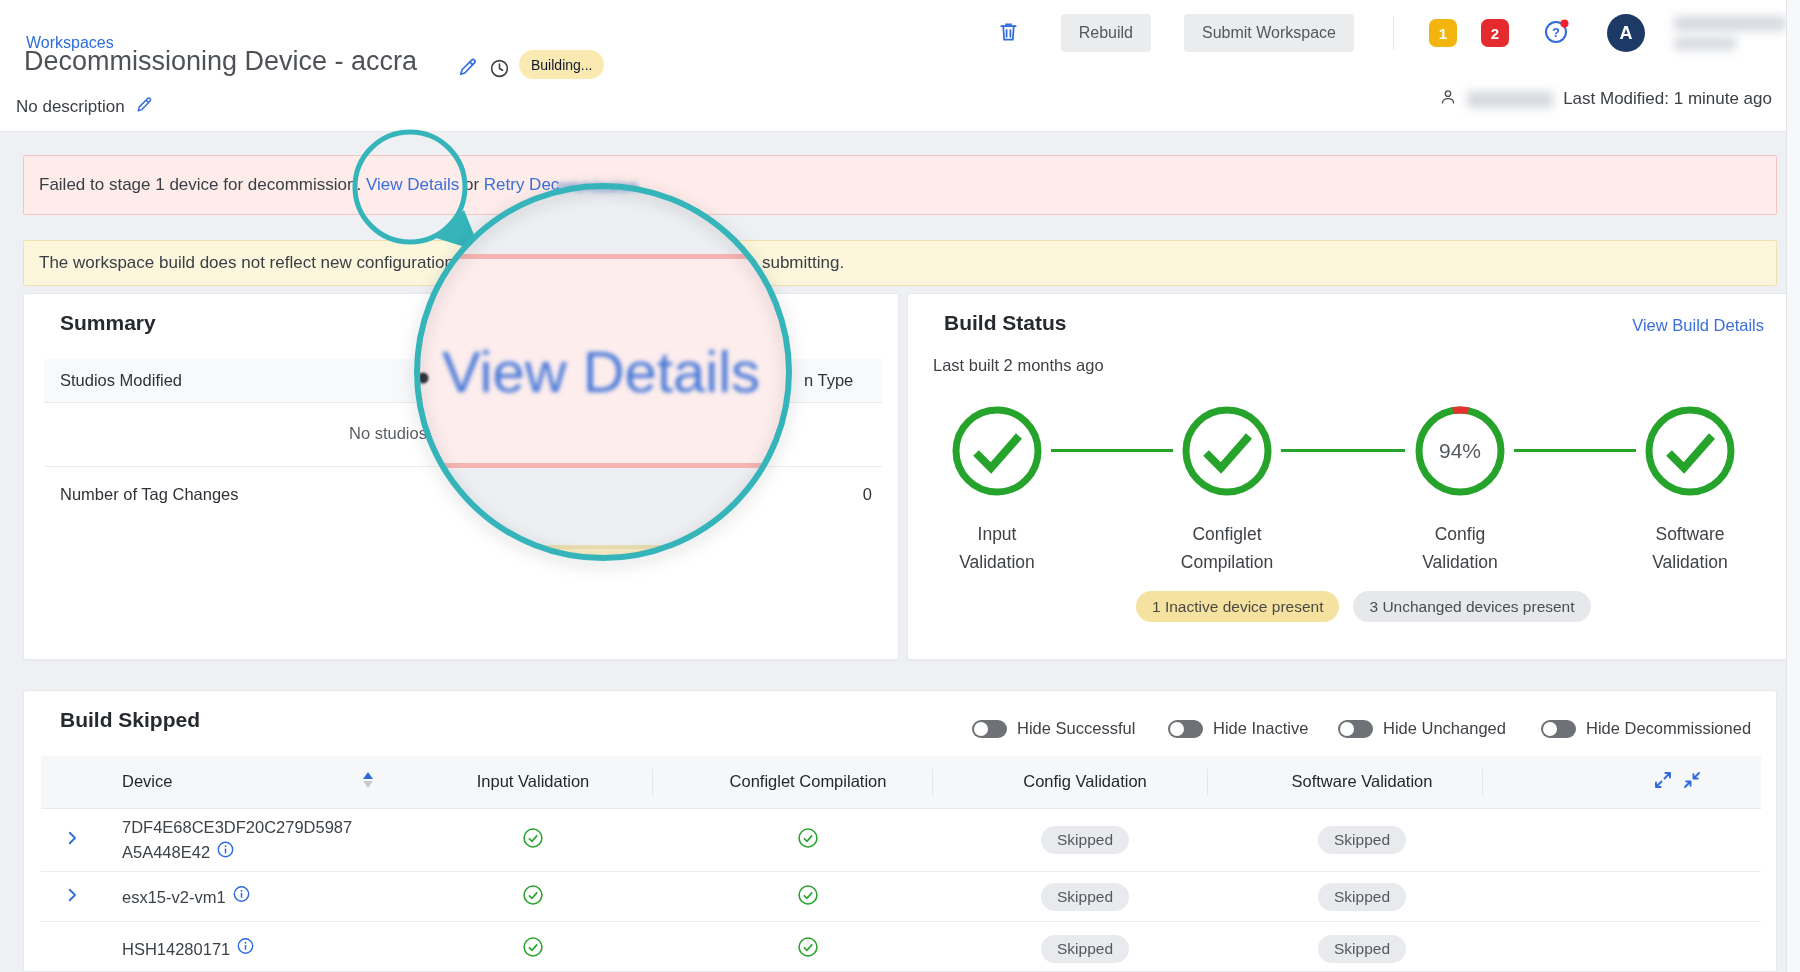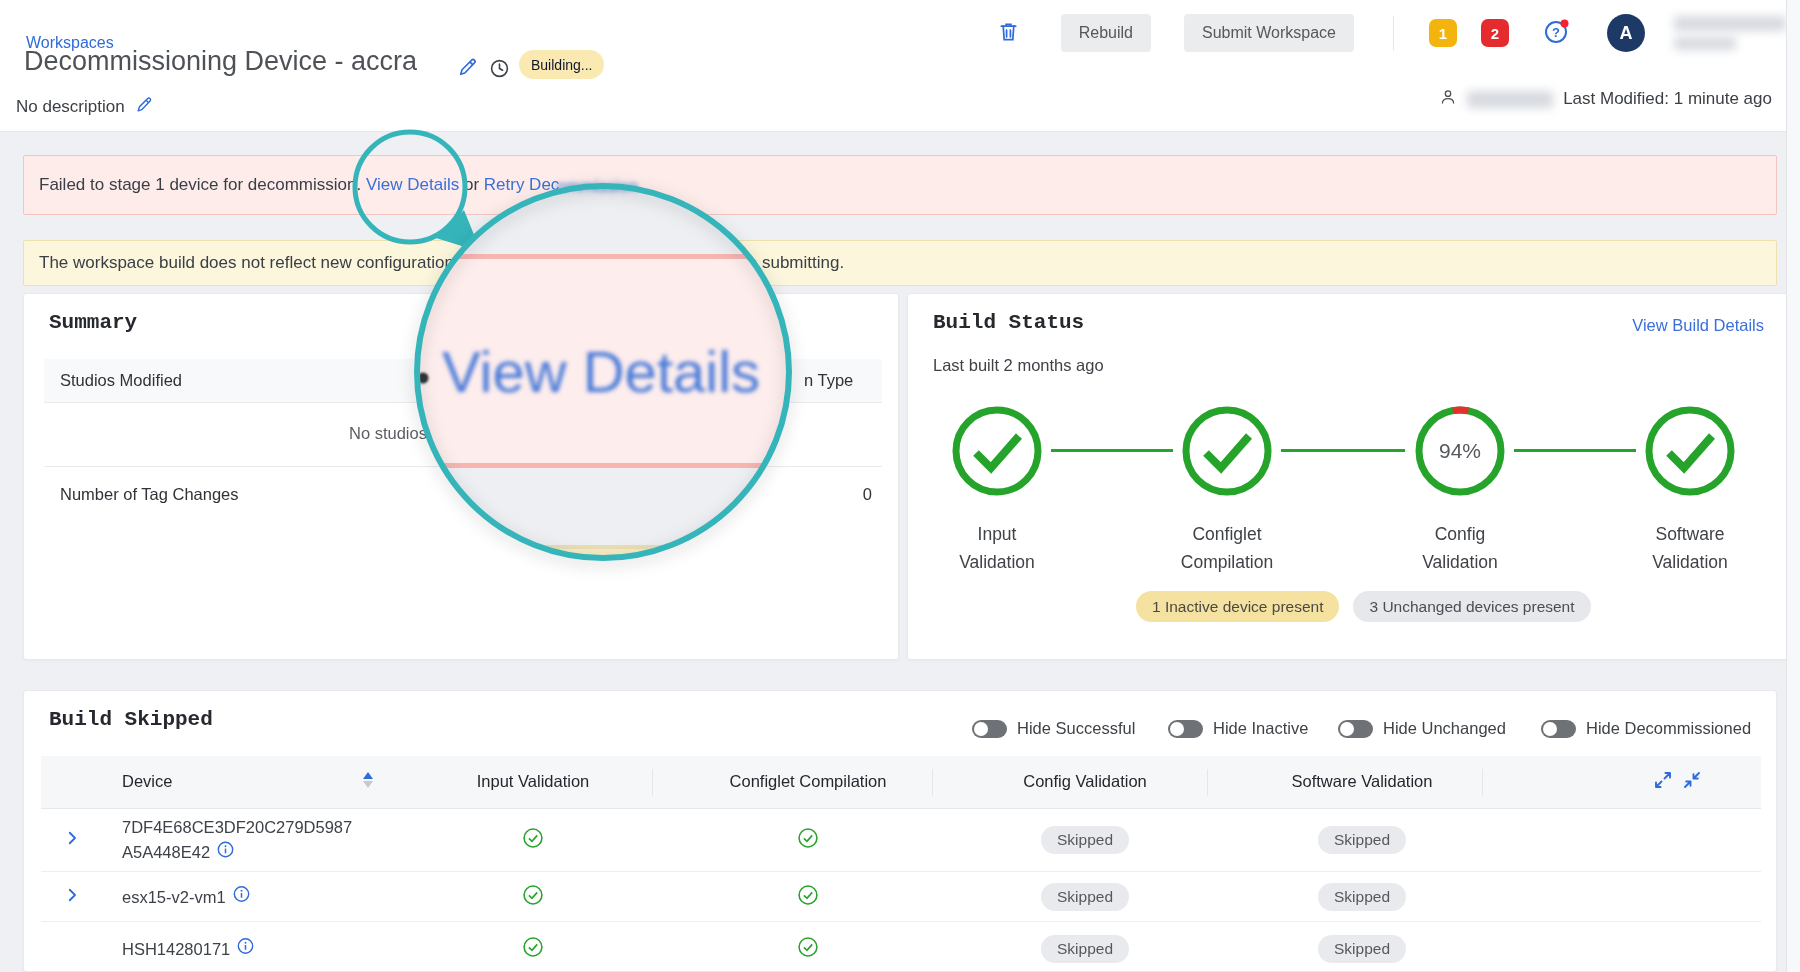--- a/index.html
+++ b/index.html
@@ -40,21 +40,21 @@
   #alert-error { top:155px; height:60px; background:#fdecea; border:1px solid #f3c4c1; }
   #alert-warning { top:240px; height:46px; background:#fcf6dd; border:1px solid #eee1ad; }
   .alert a, .link { color:#3b6fd9; text-decoration:none; cursor:pointer; }
 
   
   .card { position:absolute; background:#fff; border:1px solid #e7e9ec; border-radius:3px;
           box-shadow:0 1px 2px rgba(0,0,0,.03); }
   #summary-card { left:23px; top:293px; width:876px; height:367px; }
   #status-card  { left:907px; top:293px; width:883px; height:367px; }
   #results-card { left:23px; top:690px; width:1754px; height:282px; }
-  .card-title { position:absolute; left:25px; top:17px; font-size:21px; font-weight:bold; color:#26292e;font-family:Liberation Mono, monospace; }
+  .card-title { position:absolute; left:36px; top:17px; font-size:21px; font-weight:bold; color:#26292e; }
 
   
   .sum-header { position:absolute; left:20px; top:65px; width:838px; height:44px;
                 background:#f8f9fb; border-bottom:1px solid #e9ebed; }
   .sum-header .hcell { position:absolute; top:12px; font-size:16.5px; color:#2f3338; }
   .sum-row1 { position:absolute; left:20px; top:109px; width:838px; height:64px; border-bottom:1px solid #e9ebed; }
   .sum-empty { position:absolute; left:305px; top:21px; font-size:16.5px; color:#5a5e63; }
   .sum-row2 { position:absolute; left:20px; top:173px; width:838px; height:58px; }
   .sum-row2 .label { position:absolute; left:16px; top:18px; font-size:16.5px; color:#2f3338; }
   .sum-row2 .value { position:absolute; right:10px; top:18px; font-size:16.5px; color:#2f3338; }

